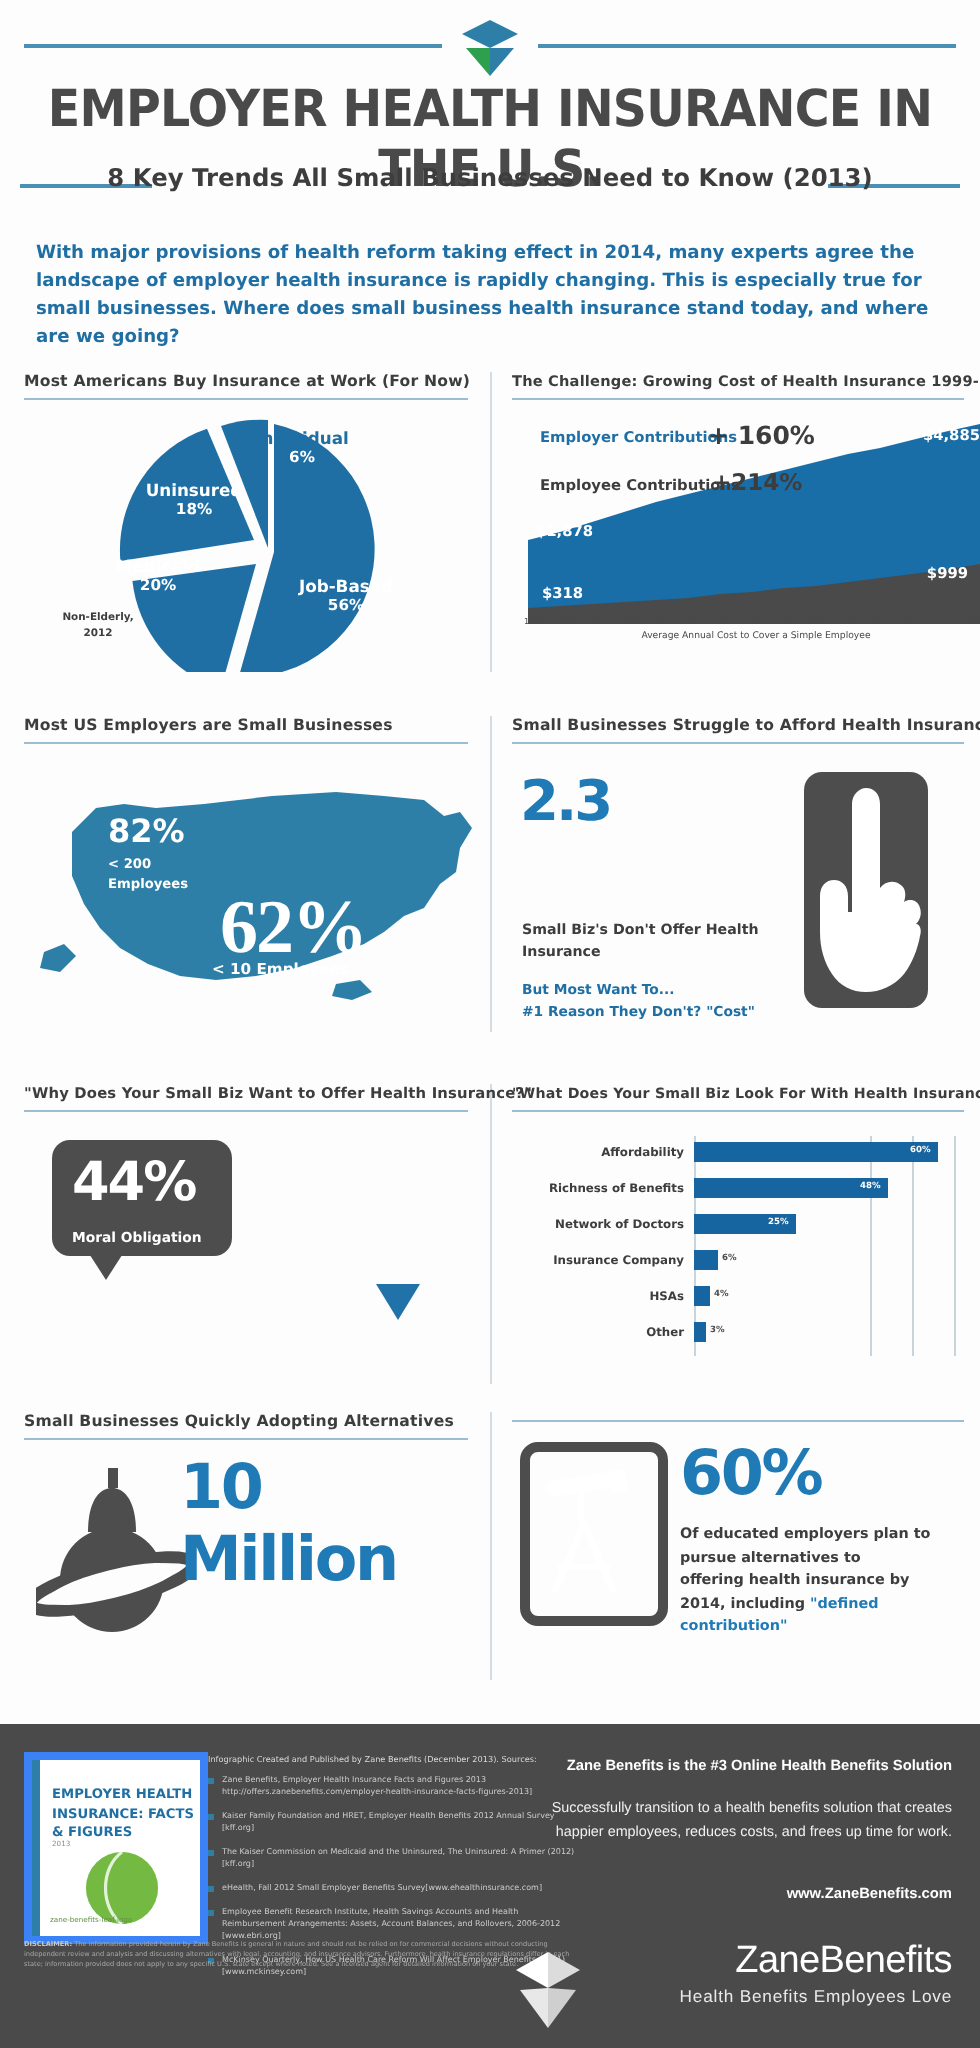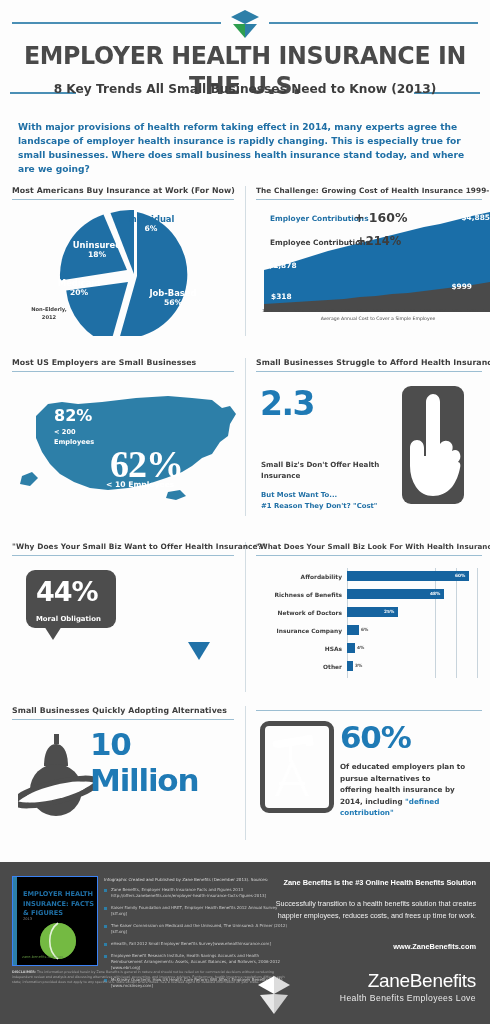--- a/index.html
+++ b/index.html
@@ -60,21 +60,21 @@
   
   .area-wrap{position:absolute;top:22px;left:6px;width:232px;height:120px;}
   .ann{position:absolute;font-family:"DejaVu Sans", sans-serif;font-weight:bold;white-space:nowrap;}
   .ann-lbl-er{top:6px;left:8px;font-size:7.4px;color:#1f6fa5;}
   .ann-val-er{top:2px;left:92px;font-size:12.5px;color:#3d3d3d;}
   .ann-lbl-ee{top:30px;left:8px;font-size:7.4px;color:#3d3d3d;}
   .ann-val-ee{top:26px;left:94px;font-size:11.5px;color:#3d3d3d;}
   .ann-top-right{top:5px;right:4px;font-size:7.4px;color:#ffffff;}
   .ann-left-mid{top:53px;left:6px;font-size:7.4px;color:#ffffff;}
   .ann-bot-left{top:84px;left:9px;font-size:7.4px;color:#ffffff;}
-  .ann-bot-right{top:74px;right:22px;font-size:7.4px;color:#ffffff;}
+  .ann-bot-right{top:74px;right:10px;font-size:7.4px;color:#ffffff;}
   .axis-years{position:absolute;top:122px;left:6px;width:232px;display:flex;justify-content:space-between;}
   .axis-years span{font-size:4.1px;color:#4a4a4a;font-family:"DejaVu Sans", sans-serif;}
   .axis-caption{position:absolute;top:130px;left:6px;width:232px;text-align:center;font-size:4.6px;color:#4a4a4a;font-family:"DejaVu Sans", sans-serif;}
 
   
   .map-wrap{position:absolute;top:22px;left:4px;width:236px;height:130px;}
   .map-t1{position:absolute;top:26px;left:38px;font-size:16px;font-weight:bold;color:#ffffff;font-family:"DejaVu Sans", sans-serif;}
   .map-t1s{position:absolute;top:48px;left:38px;font-size:6.6px;font-weight:bold;color:#ffffff;line-height:1.45;font-family:"DejaVu Sans", sans-serif;}
   .map-t2{position:absolute;top:62px;left:94px;font-size:38px;font-weight:bold;color:#ffffff;font-family:Liberation Serif, serif;letter-spacing:-1px;}
   .map-t2s{position:absolute;top:100px;left:90px;font-size:7.6px;font-weight:bold;color:#ffffff;font-family:"DejaVu Sans", sans-serif;}
@@ -102,21 +102,21 @@
   
   .ten-mil{position:absolute;font-family:"DejaVu Sans", sans-serif;font-weight:bold;color:#1f7ab5;letter-spacing:-1.2px;}
   .ten-sub{position:absolute;font-family:"DejaVu Sans", sans-serif;font-weight:bold;color:#1f6fa5;font-size:7.3px;line-height:1.5;text-align:right;}
   .sixty{position:absolute;font-family:"DejaVu Sans", sans-serif;font-weight:bold;color:#1f7ab5;letter-spacing:-1.2px;}
   .sixty-sub{position:absolute;font-family:"DejaVu Sans", sans-serif;font-weight:bold;color:#3d3d3d;font-size:7.2px;line-height:1.6;}
   .sixty-sub b{color:#1f7ab5;}
   .scope-box{position:absolute;width:64px;height:82px;border:5px solid #4d4d4d;border-radius:9px;}
 
   
   .footer{position:absolute;left:0;top:862px;width:490px;height:162px;background:#4a4a4a;}
-  .fcard{position:absolute;top:14px;left:12px;width:84px;height:88px;background:#000000;border:1px solid #3b82f6;}
+  .fcard{position:absolute;top:14px;left:12px;width:84px;height:88px;background:#ffffff;border:4px solid #3b82f6;}
   .fcard-bar{position:absolute;top:0;left:0;width:4px;height:88px;background:#2d7fa8;}
   .fcard-title{position:absolute;top:13px;left:10px;width:72px;font-size:6.6px;font-weight:bold;color:#1f6fa5;line-height:1.45;font-family:"DejaVu Sans", sans-serif;}
   .fcard-year{position:absolute;top:40px;left:10px;font-size:3.6px;color:#8a8a8a;font-family:"DejaVu Sans", sans-serif;}
   .fcard-logo{position:absolute;bottom:6px;left:9px;font-size:3.6px;color:#5e8f3f;font-family:"DejaVu Sans", sans-serif;}
   .src-head{position:absolute;top:15px;left:104px;width:180px;font-size:4.1px;color:#d9d9d9;font-family:"DejaVu Sans", sans-serif;}
   .src-list{position:absolute;top:25px;left:104px;width:186px;}
   .src-item{position:relative;padding-left:7px;margin-bottom:6px;font-size:4.0px;color:#cccccc;line-height:1.5;font-family:"DejaVu Sans", sans-serif;}
   .src-item::before{content:"";position:absolute;left:0;top:2px;width:3px;height:3px;background:#2d7fa8;}
   .disclaimer{position:absolute;top:108px;left:12px;width:282px;font-size:3.3px;color:#a8a8a8;line-height:1.55;font-family:"DejaVu Sans", sans-serif;}
   .disclaimer b{color:#c9c9c9;}
@@ -252,21 +252,21 @@
       <div class="map-t2">62%</div>
       <div class="map-t2s">&lt; 10 Employees</div>
     </div>
   </div>
 
   <div class="panel" style="top:358px;left:256px;width:226px;">
     <div class="panel-title">Small Businesses Struggle to Afford Health Insurance</div>
     <div class="panel-rule"></div>
 
     <div style="position:relative;height:150px;">
-      <div class="big-num" style="position:absolute;top:12px;left:4px;font-size:33px;">2.3</div>
+      <div class="big-num" style="position:absolute;top:12px;left:4px;font-size:28px;">2.3</div>
       <div style="position:absolute;top:88px;left:5px;width:122px;font-size:7.1px;font-weight:bold;color:#3d3d3d;line-height:1.55;font-family:'DejaVu Sans',sans-serif;">
         <div>Small Biz's Don't Offer Health</div>
         <div>Insurance</div>
       </div>
       <div style="position:absolute;top:118px;left:5px;width:140px;font-size:6.9px;font-weight:bold;color:#1f6fa5;line-height:1.55;font-family:'DejaVu Sans',sans-serif;">
         <div>But Most Want To...</div>
         <div>#1 Reason They Don't?  "Cost"</div>
       </div>
 
       <div class="hand-box" style="top:14px;right:18px;">

